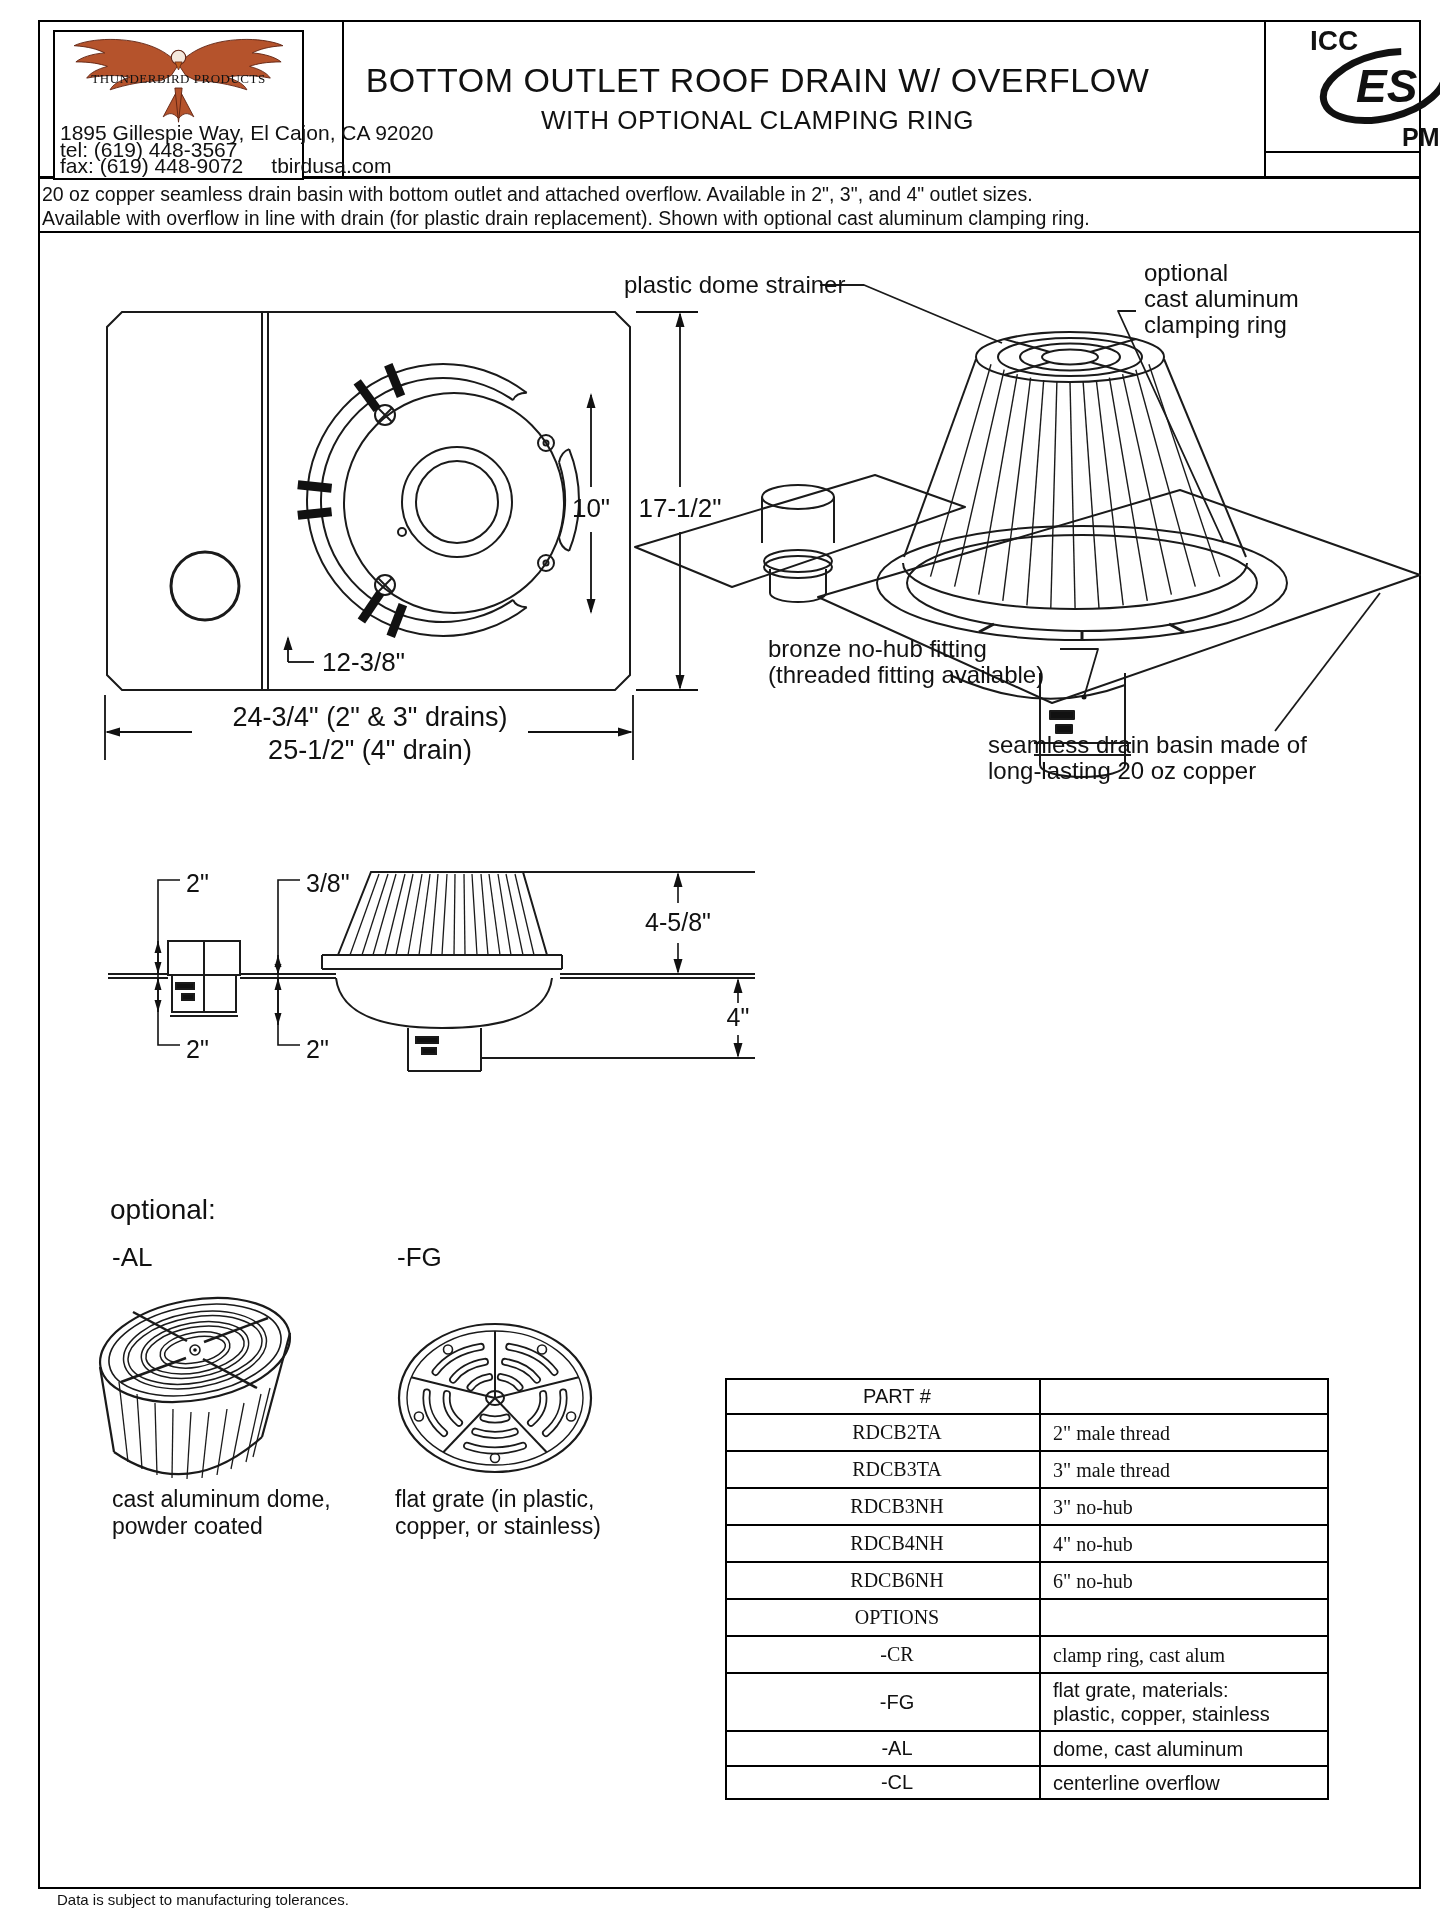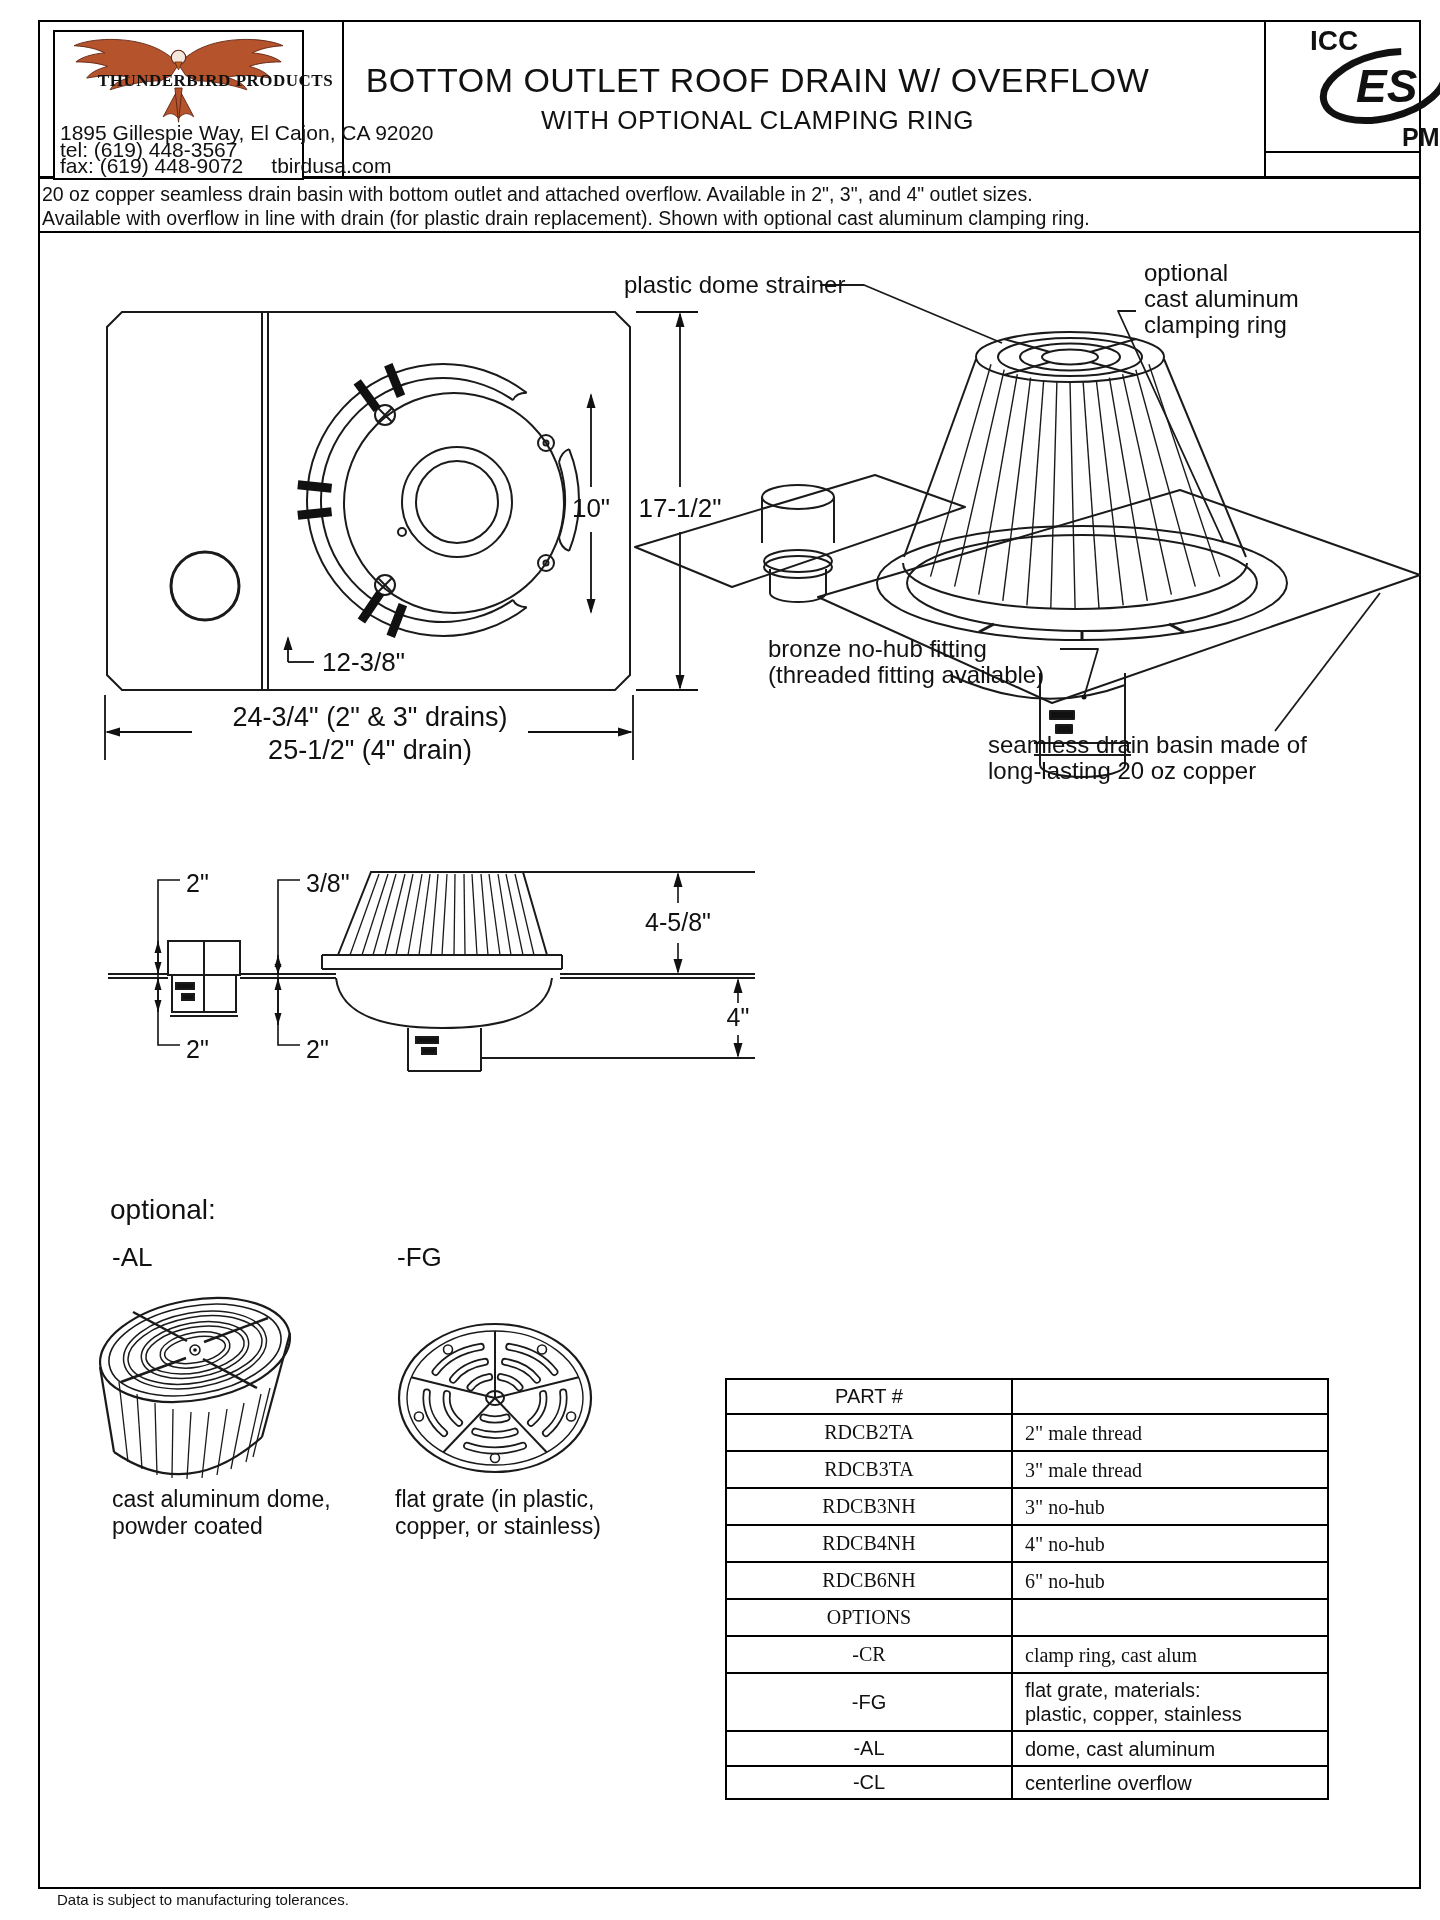--- a/index.html
+++ b/index.html
@@ -4,40 +4,40 @@
 <style>
   html,body{margin:0;padding:0;background:#e8e8e8;}
   .page{position:relative;width:1440px;height:1920px;background:#fff;margin:0 auto;
         font-family:"Liberation Sans",sans-serif;color:#111;overflow:hidden;}
   .frame{position:absolute;left:38px;top:20px;width:1379px;height:1865px;border:2px solid #000;}
   .hline,.vline{position:absolute;background:#000;}
   
   .logo-box{position:absolute;left:53px;top:30px;width:247px;height:146px;border:2px solid #000;background:#fff;}
   .logo-art{position:absolute;left:3px;top:2px;width:241px;height:90px;}
   .company{position:absolute;left:0;top:39px;width:100%;text-align:center;
-           font-family:"Liberation Serif",serif;font-weight:bold;font-size:17px;letter-spacing:.5px;margin-left:37px;}
+           font-family:"Liberation Serif",serif;font-weight:normal;font-size:13px;letter-spacing:.5px;}
   .addr{position:absolute;left:5px;top:93px;font-size:21px;line-height:16.5px;white-space:nowrap;}
   .addr .site{margin-left:28px;}
   .title-cell{position:absolute;left:342px;top:20px;width:831px;height:156px;
               display:flex;flex-direction:column;align-items:center;justify-content:center;gap:5px;}
   .title{font-size:34px;letter-spacing:.5px;white-space:nowrap;}
   .subtitle{font-size:26px;letter-spacing:.5px;white-space:nowrap;}
   .icc-box{position:absolute;left:1264px;top:20px;width:157px;height:131px;padding-left:40px;}
   
   .desc{position:absolute;left:42px;top:182px;width:1375px;font-size:19.5px;line-height:24px;}
   
   .drawing{position:absolute;}
   svg text{font-family:"Liberation Sans",sans-serif;fill:#111;}
   
   .opt-heading{position:absolute;left:110px;top:1194px;font-size:28px;}
   .opt-code{position:absolute;font-size:26px;}
   .opt-caption{position:absolute;font-size:23px;line-height:27px;}
   
   .parts-table{position:absolute;left:725px;top:1378px;width:600px;border:2px solid #000;background:#fff;}
-  .t-row{display:flex;border-top:2px solid #000;}
+  .t-row{display:flex;border-top:2px solid #000;padding-left:28px;}
   .t-row:first-child{border-top:none;}
   .t-c1{width:284px;border-right:2px solid #000;display:flex;align-items:center;justify-content:center;
         font-size:20px;flex-shrink:0;}
   .t-c2{flex:1;display:flex;flex-direction:column;justify-content:center;padding-left:12px;
         font-size:20px;line-height:24px;}
   .h35{height:35px;font-family:Liberation Serif, serif;} .h33{height:33px;} .h56{height:56px;} .h31{height:31px;}
   .footer{position:absolute;left:57px;top:1891px;font-size:15px;}
 </style>
 </head>
 <body>

